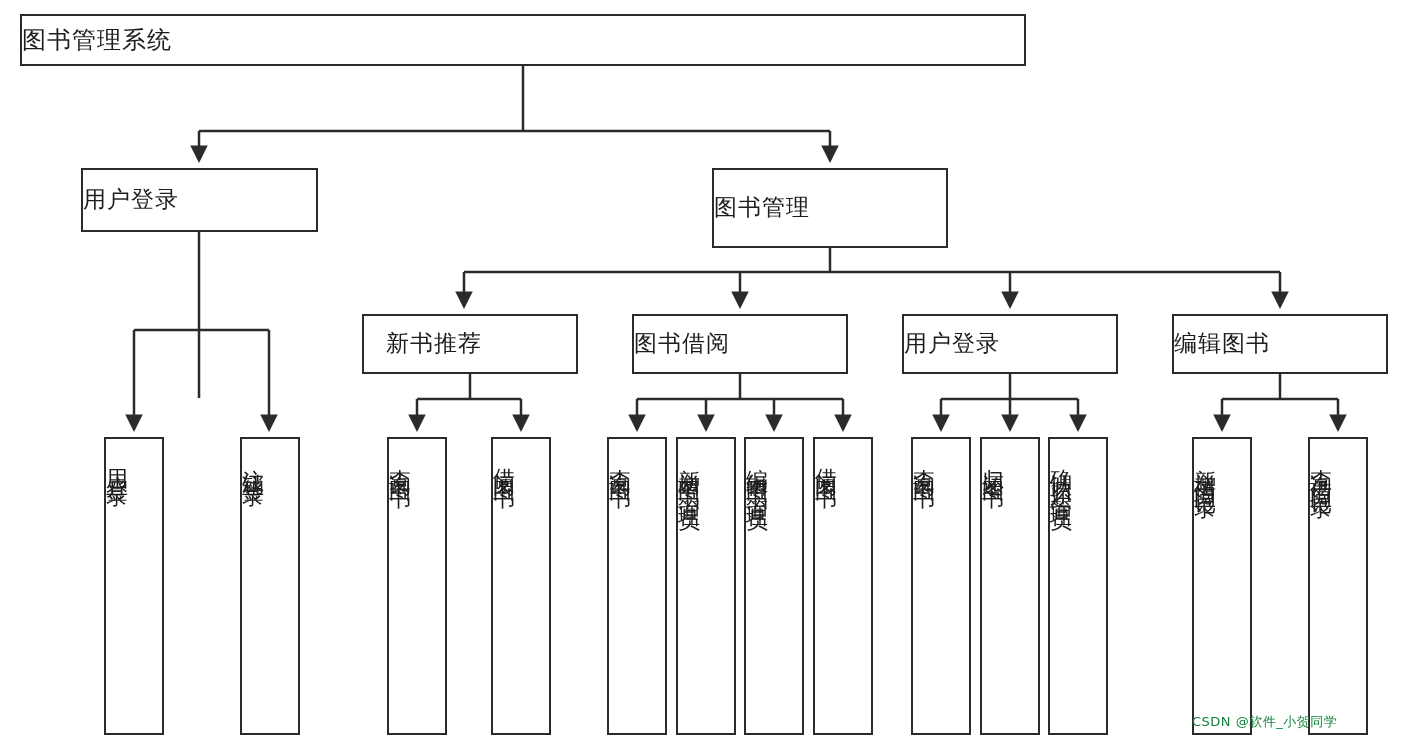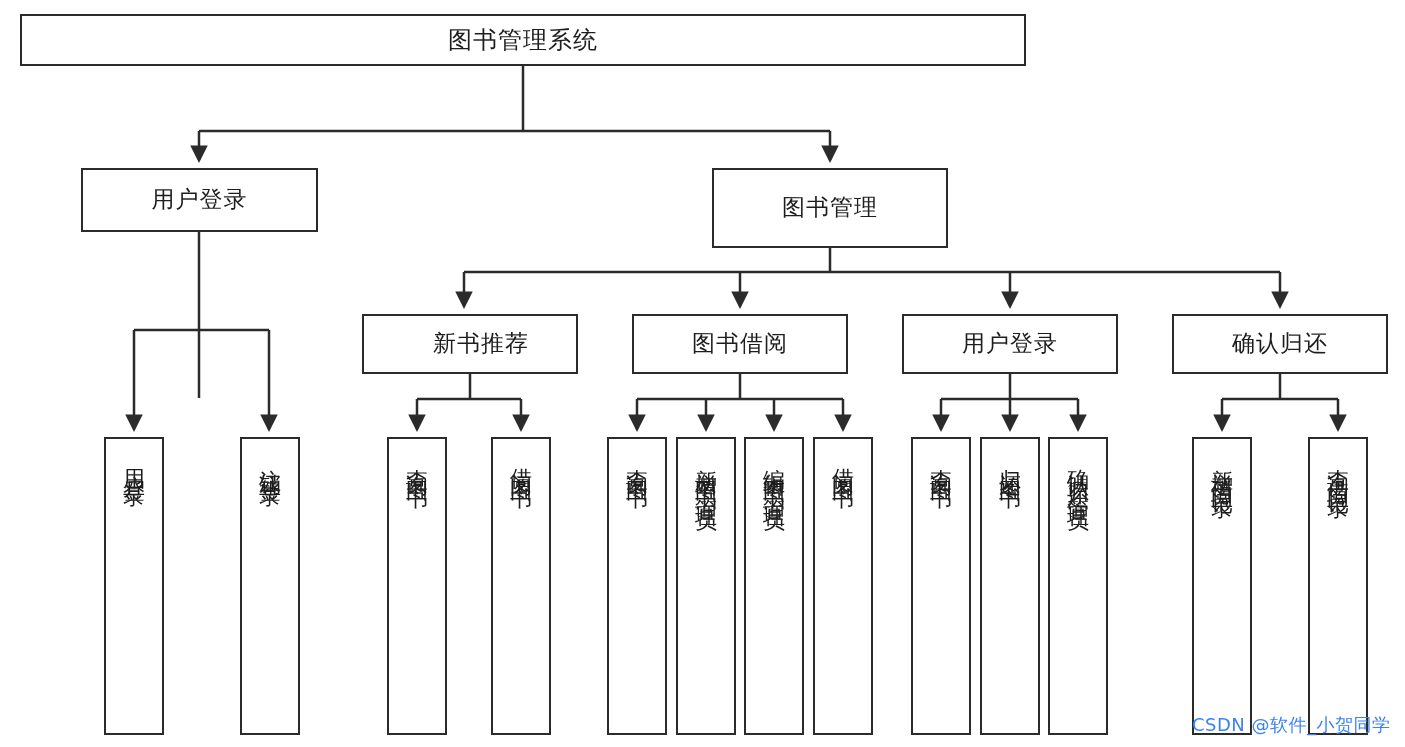--- a/index.html
+++ b/index.html
@@ -23,21 +23,21 @@
     height: 747px;
     pointer-events: none;
   }
   .node {
     position: absolute;
     box-sizing: border-box;
     border: 2.5px solid #2b2b2b;
     background: #ffffff;
     display: flex;
     align-items: center;
-    justify-content: center;
+    justify-content: flex-start;
     color: #1d1d1d;
   }
   .node.horiz {
     font-size: 23px;
     letter-spacing: 1px;
     line-height: 1.1;
   }
   .node.root {
     font-size: 24px;
   }
@@ -50,22 +50,22 @@
     writing-mode: vertical-rl;
     text-orientation: upright;
     -webkit-writing-mode: vertical-rl;
     letter-spacing: 6px;
     line-height: 1;
     white-space: nowrap;
     text-align: left;
   }
   .watermark {
     position: absolute;
-    font-size: 18px;
-    color: #3b82f6;
+    font-size: 13px;
+    color: #15803d;
     white-space: nowrap;
     letter-spacing: 0.5px;
   }
 </style>
 </head>
 <body>
 
 <div id="canvas">
 
   <svg id="wires" viewBox="0 0 1405 747" xmlns="http://www.w3.org/2000/svg">
@@ -132,21 +132,21 @@
   <div class="node horiz" style="left:362px; top:314px; width:216px; height:60px;padding-left:22px;">
     <span>新书推荐</span>
   </div>
   <div class="node horiz" style="left:632px; top:314px; width:216px; height:60px;">
     <span>图书借阅</span>
   </div>
   <div class="node horiz" style="left:902px; top:314px; width:216px; height:60px;">
     <span>用户登录</span>
   </div>
   <div class="node horiz" style="left:1172px; top:314px; width:216px; height:60px;">
-    <span>确认归还</span>
+    <span>编辑图书</span>
   </div>
 
   <div class="node leaf" style="left:104px; top:437px; width:60px; height:298px;">
     <span class="vtext">用户登录</span>
   </div>
   <div class="node leaf" style="left:240px; top:437px; width:60px; height:298px;">
     <span class="vtext">注销登录</span>
   </div>
 
   <div class="node leaf" style="left:387px; top:437px; width:60px; height:298px;">

